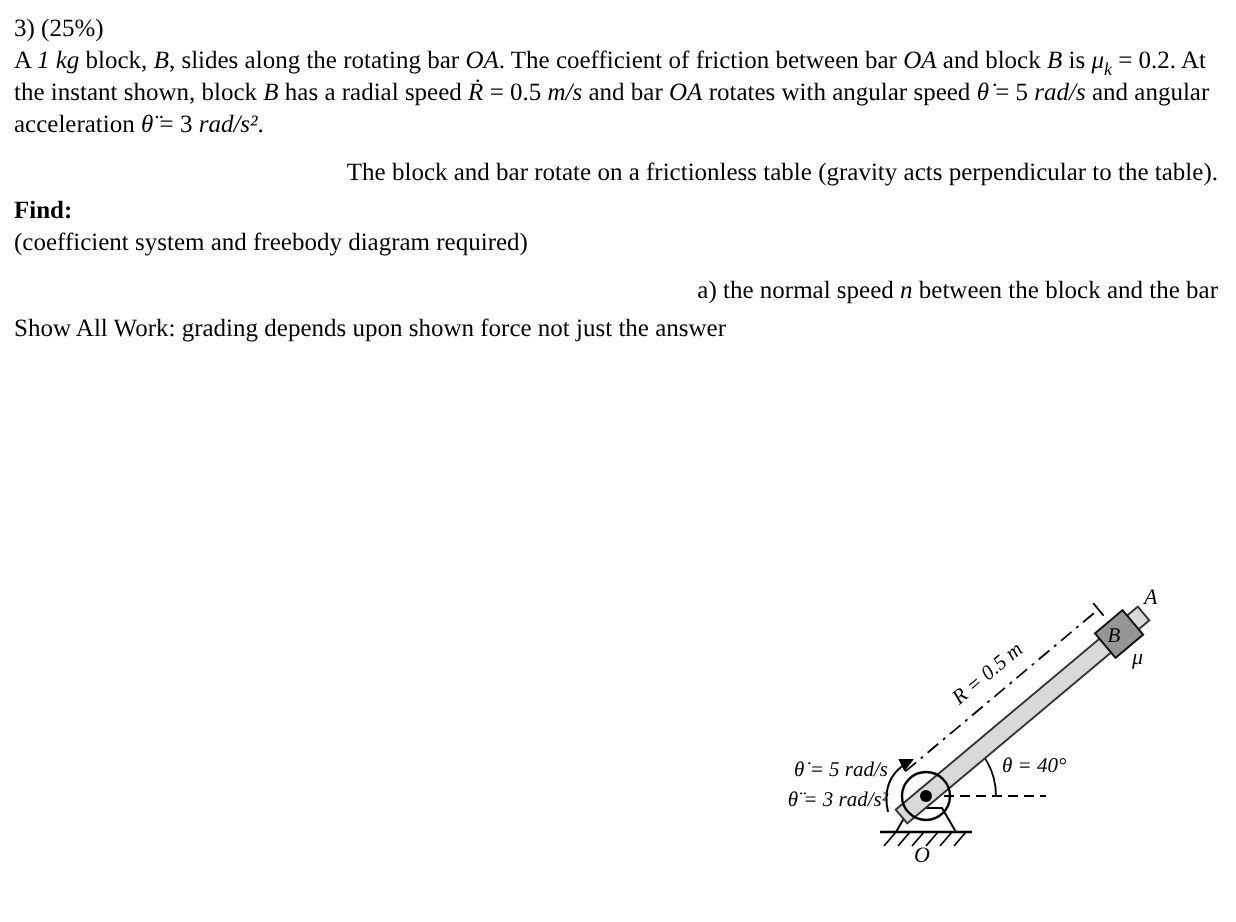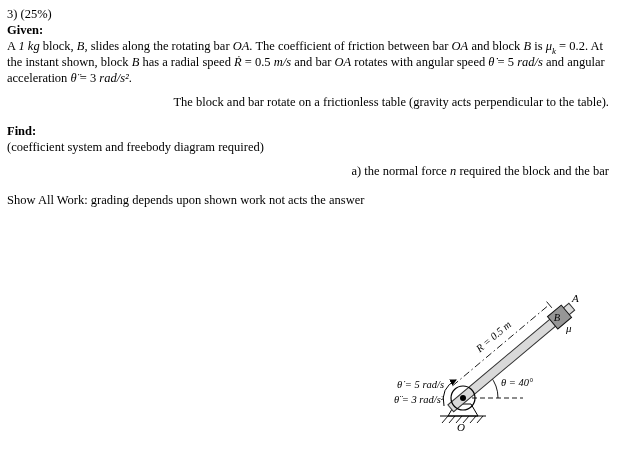--- a/index.html
+++ b/index.html
@@ -13,21 +13,21 @@
     font-family:"Liberation Serif", serif;
     font-size:12.5px;
     line-height:16px;
     overflow:hidden;
   }
   .para { margin:0; width:602px; }
   .heading { font-weight:bold; margin:0; }
   .var { font-style:italic; }
   .sub { vertical-align:sub; font-size:9px; line-height:0; }
   .mt8  { margin-top:8px;text-align:right; }
-  .mt12 { margin-top:13px; }
+  .mt12 { margin-top:3px; }
   .diagram {
     position:absolute;
     left:368px; top:278px;
     width:244px; height:170px;
   }
   .svg-label {
     font-family:"Liberation Serif", serif;
     font-style:italic;
     font-size:11px;
     fill:#000;
@@ -39,32 +39,31 @@
     fill:#000;
   }
 </style>
 </head>
 <body>
 
 <div class="page">
 
   <div>3) (25%)</div>
 
-  <div class="heading">Given:</div>
 
   <p class="para"><span>A </span><span class="var">1 kg</span><span> block, </span><span class="var">B</span><span>, slides along the rotating bar </span><span class="var">OA</span><span>. The coefficient of friction between bar </span><span class="var">OA</span><span> and block </span><span class="var">B</span><span> is </span><span class="var">μ</span><span class="var sub">k</span><span> = 0.2. At the instant shown, block </span><span class="var">B</span><span> has a radial speed </span><span class="var">Ṙ</span><span> = 0.5 </span><span class="var">m/s</span><span> and bar </span><span class="var">OA</span><span> rotates with angular</span><span> speed </span><span class="var">θ̇</span><span> = 5 </span><span class="var">rad/s</span><span> and angular acceleration </span><span class="var">θ̈</span><span> = 3 </span><span class="var">rad/s²</span><span>.</span></p>
 
   <p class="para mt8">The block and bar rotate on a frictionless table (gravity acts perpendicular to the table).</p>
 
   <div class="heading mt12">Find:</div>
   <p class="para">(coefficient system and freebody diagram required)</p>
 
-  <p class="para mt8"><span>a) the normal force </span><span class="var">n</span><span> required the block and the bar</span></p>
+  <p class="para mt8"><span>a) the normal speed </span><span class="var">n</span><span> between the block and the bar</span></p>
 
-  <p class="para mt12">Show All Work: grading depends upon shown work not acts the answer</p>
+  <p class="para mt12">Show All Work: grading depends upon shown force not just the answer</p>
 
 
   <div class="diagram">
     <svg width="244" height="170" viewBox="0 0 244 170">
       <defs>
         <marker id="arrow" viewBox="0 0 10 10" refX="8.5" refY="5" markerWidth="7" markerHeight="7" orient="auto-start-reverse">
           <path d="M0,0 L10,5 L0,10 z" fill="#000"></path>
         </marker>
       </defs>
 

